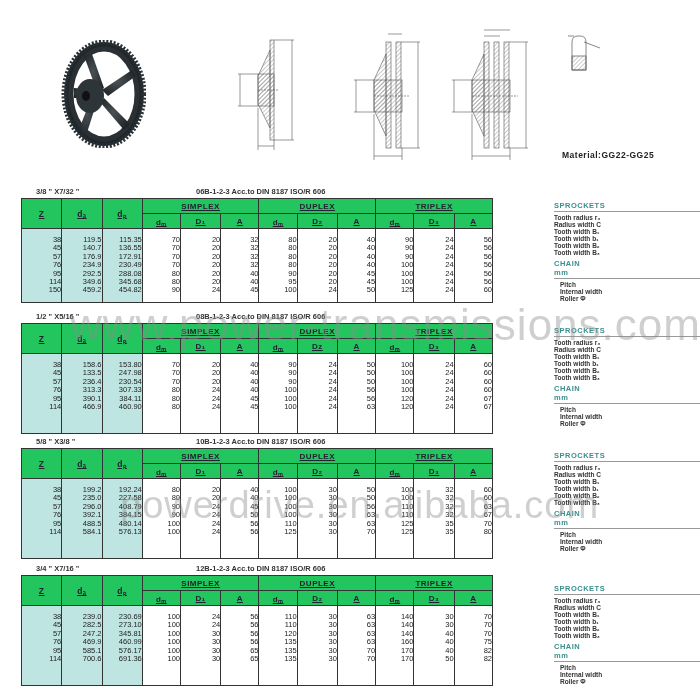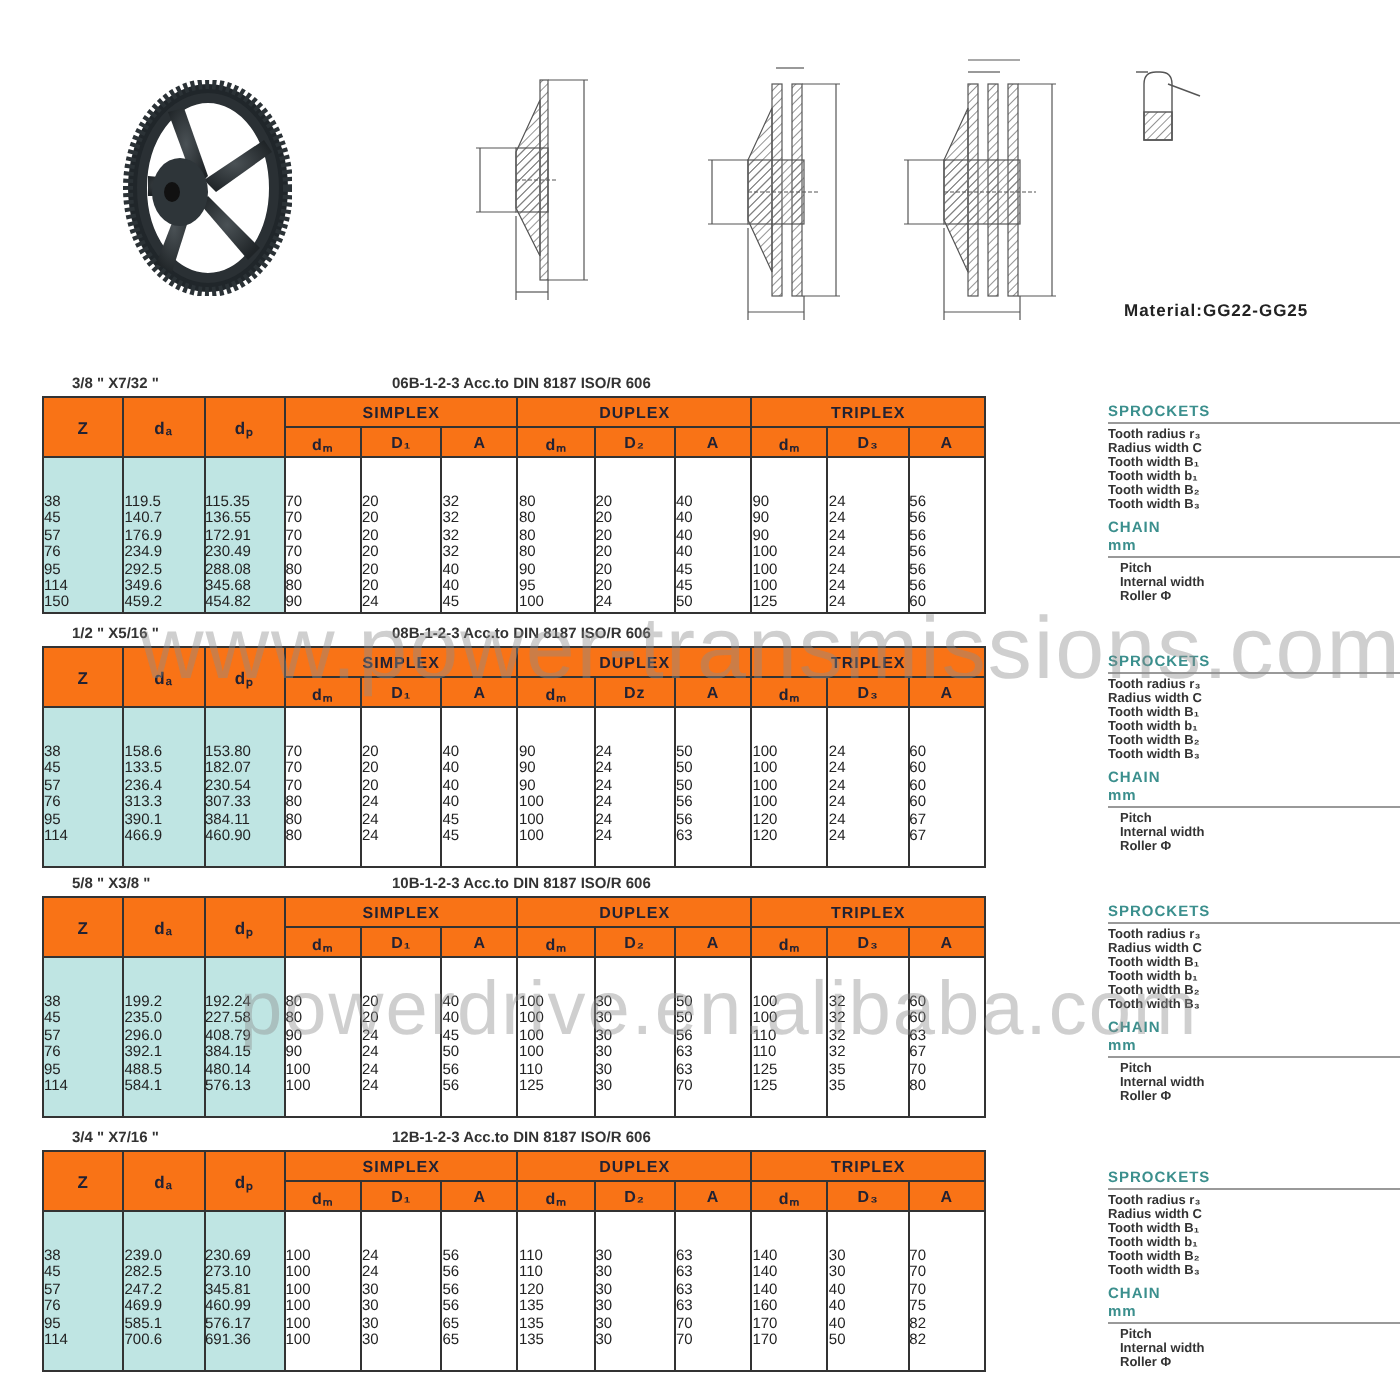--- a/index.html
+++ b/index.html
@@ -6,23 +6,23 @@
   body { width: 700px; height: 700px; background: #ffffff; font-family: "Liberation Sans", sans-serif; color: #222; position: relative; overflow: hidden; }
   .top { position: absolute; left: 0; top: 0; width: 700px; height: 180px; }
   .sprocket-photo { position: absolute; left: 58px; top: 40px; width: 88px; height: 108px; }
   .drawing { position: absolute; top: 28px; }
   .material { position: absolute; left: 562px; top: 150px; font-size: 8.5px; font-weight: bold; letter-spacing: 0.5px; color: #222; }
   .section { position: absolute; left: 0; width: 700px; }
   .sec-title { position: absolute; top: 0; font-size: 7.5px; font-weight: bold; color: #333; white-space: nowrap; }
   .sec-title.left { left: 36px; }
   .sec-title.mid { left: 168px; padding-left: 28px; }
   table.spec { position: absolute; left: 21px; top: 11px; border-collapse: collapse; width: 472px; font-size: 7.5px; }
-  table.spec th { background: #f97316; color: #223; font-weight: bold; border: 1px solid #333; height: 14px; font-size: 8px; letter-spacing: 0.5px; }
+  table.spec th { background: #22c55e; color: #223; font-weight: bold; border: 1px solid #333; height: 14px; font-size: 8px; letter-spacing: 0.5px; text-decoration: underline; }
   table.spec th.big { height: 30px; width: 40px; font-size: 8.5px; }
-  table.spec td { vertical-align: top; padding-top: 18px; border-left: 1px solid #333; border-right: 1px solid #333; line-height: 8.4px; text-align: left; }
+  table.spec td { vertical-align: top; padding-top: 7px; border-left: 1px solid #333; border-right: 1px solid #333; line-height: 8.4px; text-align: right; }
   table.spec td.teal { background: #bfe5e3; }
   table.spec tr.body td { border-bottom: 1px solid #333; }
   .cell-lines div { height: 8.4px; }
   .side { position: absolute; left: 510px; width: 170px; font-size: 6.5px; margin-left: 44px; }
   .side .hdr { display: flex; justify-content: space-between; color: #3b8f8d; font-weight: bold; font-size: 7.5px; letter-spacing: 0.5px; border-bottom: 1px solid #999; padding-bottom: 1px; margin-bottom: 2px; }
   .side .hdr .unit { color: #3b8f8d; font-weight: bold; font-size: 7.5px; }
   .side .row { display: flex; justify-content: space-between; line-height: 7px; font-weight: bold; color: #333; }
   .side .chain-hdr { margin-top: 3px; flex-direction: column; }
   .side .row.chain { padding-left: 6px; }
   .wm { position: absolute; font-size: 44px; color: rgba(140,140,140,0.42); font-weight: normal; white-space: nowrap; letter-spacing: 1px; pointer-events: none; }
@@ -375,21 +375,21 @@
                 <div>133.5</div>
                 <div>236.4</div>
                 <div>313.3</div>
                 <div>390.1</div>
                 <div>466.9</div>
               </div>
             </td>
         <td class="teal" style="width:40px;height:80px">
               <div class="cell-lines">
                 <div>153.80</div>
-                <div>182.07</div>
+                <div>247.98</div>
                 <div>230.54</div>
                 <div>307.33</div>
                 <div>384.11</div>
                 <div>460.90</div>
               </div>
             </td>
         <td class="" style="width:38px;height:80px">
               <div class="cell-lines">
                 <div>70</div>
                 <div>70</div>

